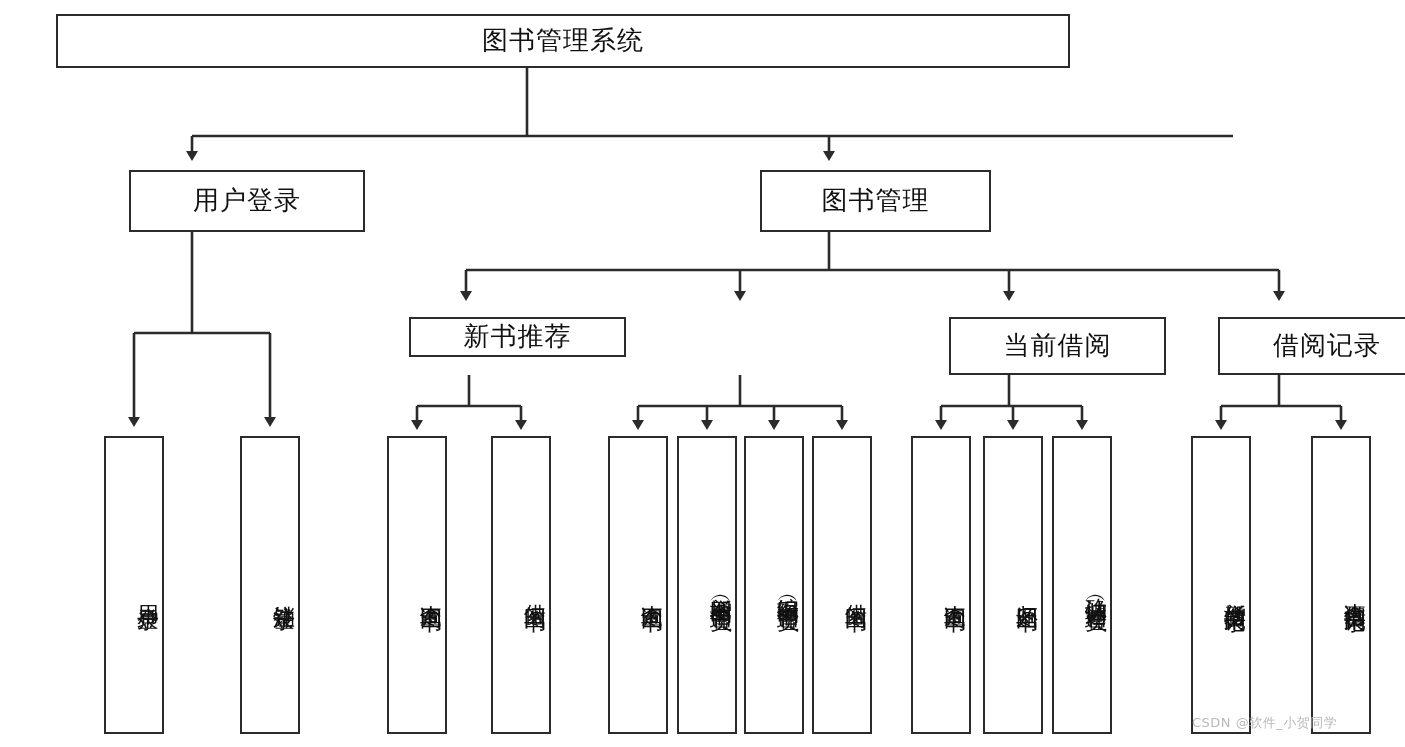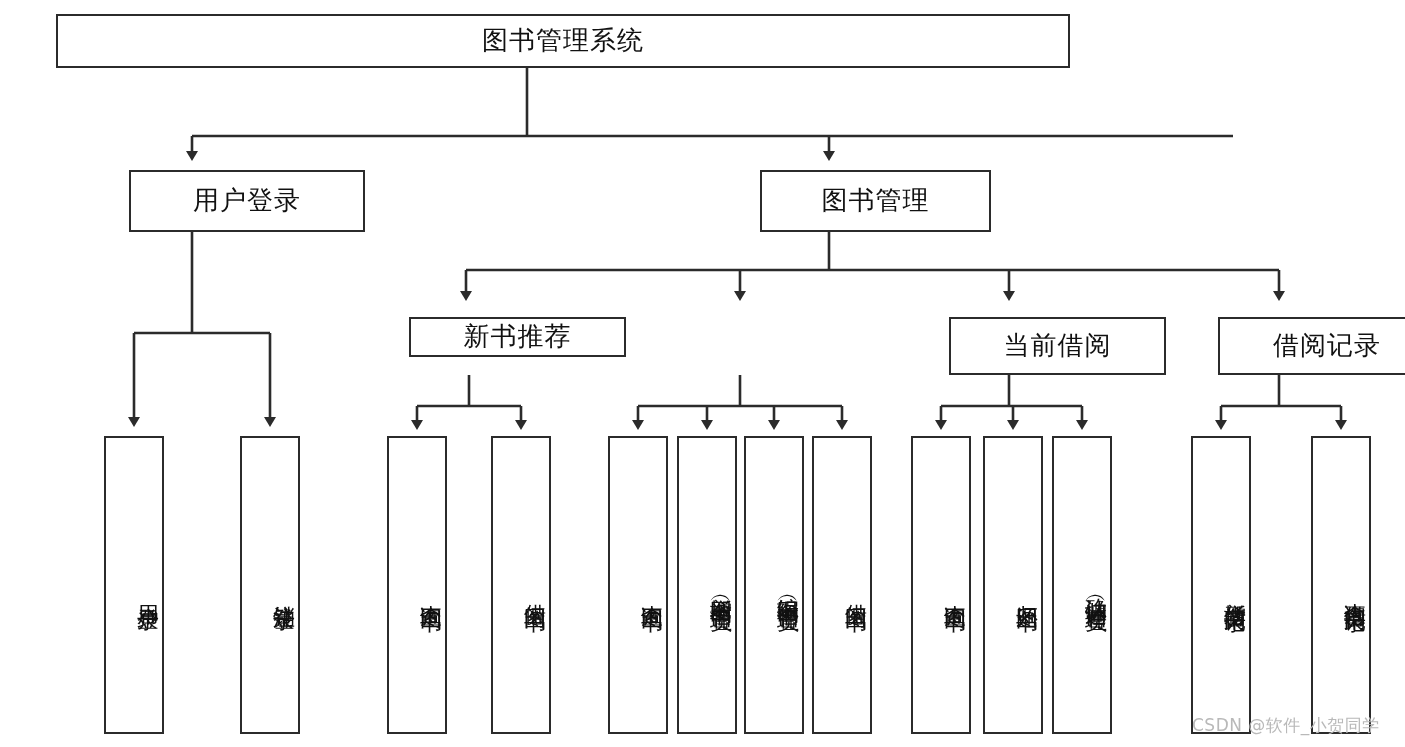--- a/index.html
+++ b/index.html
@@ -49,21 +49,21 @@
     left: 0;
     top: 0;
     width: 1405px;
     height: 747px;
     pointer-events: none;
   }
   .watermark {
     position: absolute;
     left: 1192px;
     top: 714px;
-    font-size: 17px;
+    font-size: 13px;
     color: #b9b9b9;
     white-space: nowrap;
     letter-spacing: 0.5px;
   }
 </style>
 </head>
 <body>
 
 <div id="canvas">
 

